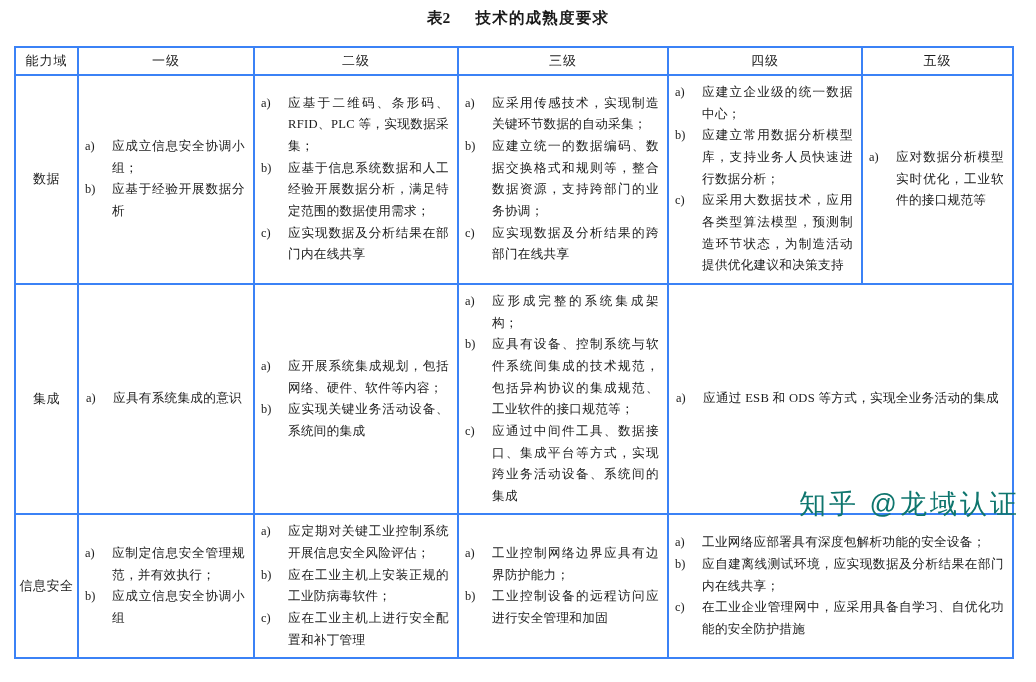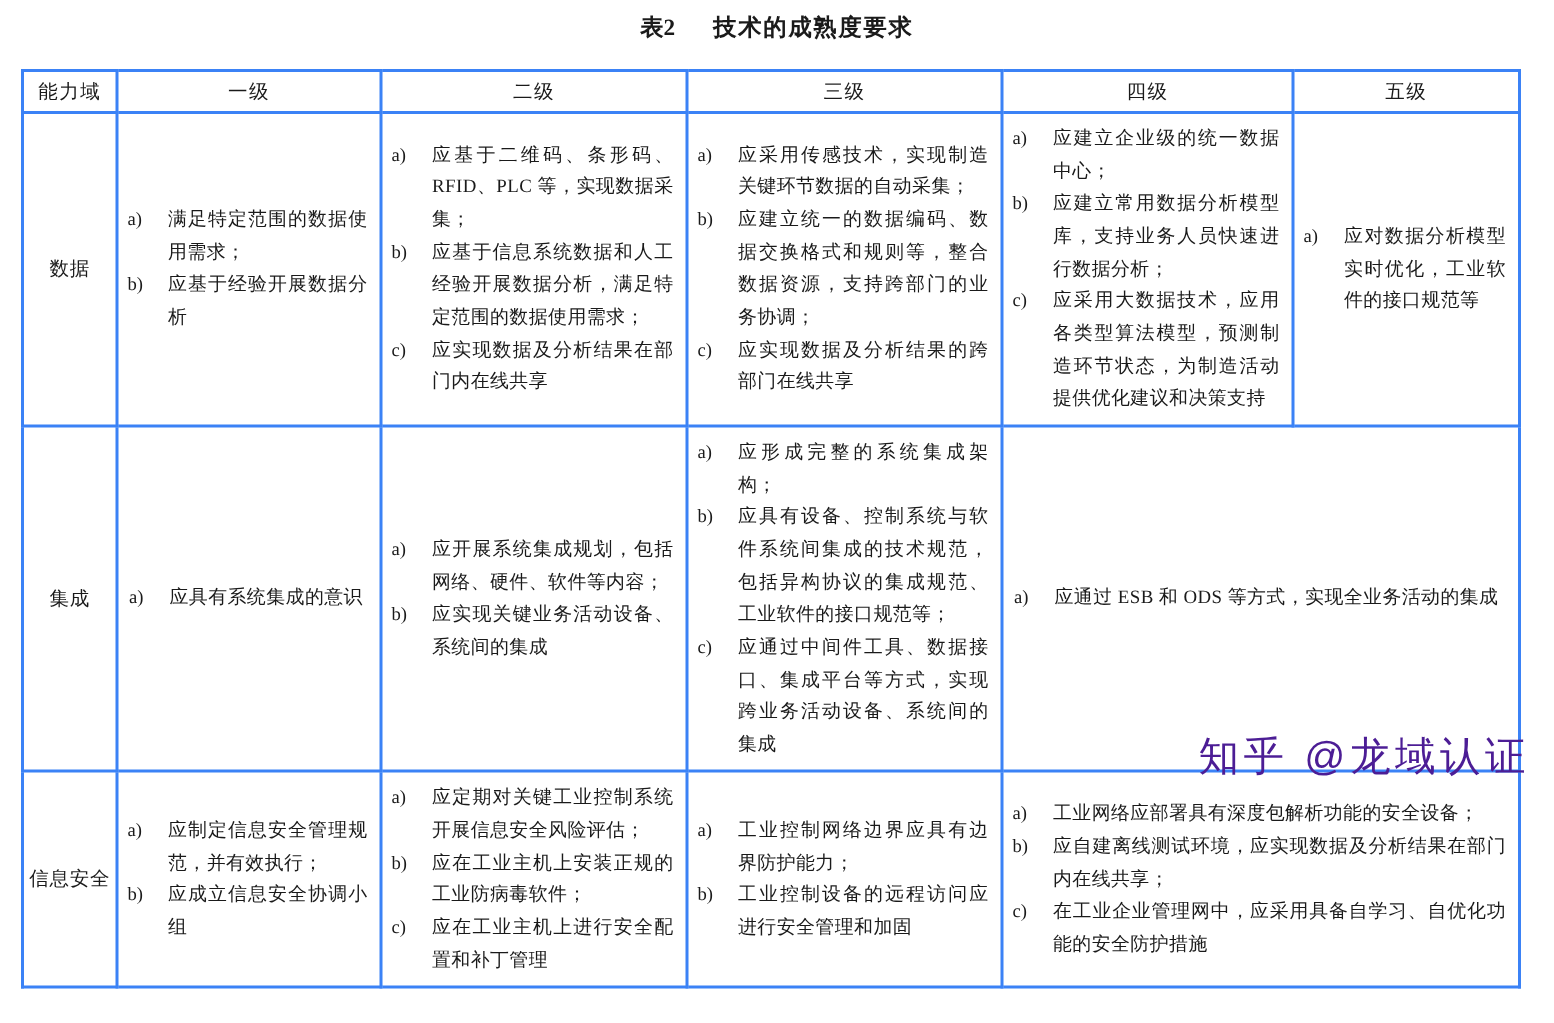--- a/index.html
+++ b/index.html
@@ -97,21 +97,21 @@
     padding-right: 1px;
   }
   .single-line .itemlist { padding: 4px 7px; }
   .single-line .item .text { text-align: left; }
 
   .watermark {
     position: absolute;
     right: 16px;
     bottom: 14px;
     font-size: 27px;
-    color: #4c1d95;
+    color: #0f766e;
     letter-spacing: 3px;
     font-family: "Liberation Sans", sans-serif;
     white-space: nowrap;
     pointer-events: none;
     user-select: none;
   }
 </style>
 </head>
 <body>
 
@@ -143,21 +143,21 @@
       </tr>
     </thead>
     <tbody>
 
       <tr>
         <td class="domain-cell">数据</td>
         <td>
           <ul class="itemlist">
               <li class="item">
                 <span class="marker">a)</span>
-                <span class="text">满足特定范围的数据使用需求；</span>
+                <span class="text">应成立信息安全协调小组；</span>
               </li>
               <li class="item">
                 <span class="marker">b)</span>
                 <span class="text">应基于经验开展数据分析</span>
               </li>
             </ul>
         </td>
         <td>
           <ul class="itemlist">
               <li class="item">

